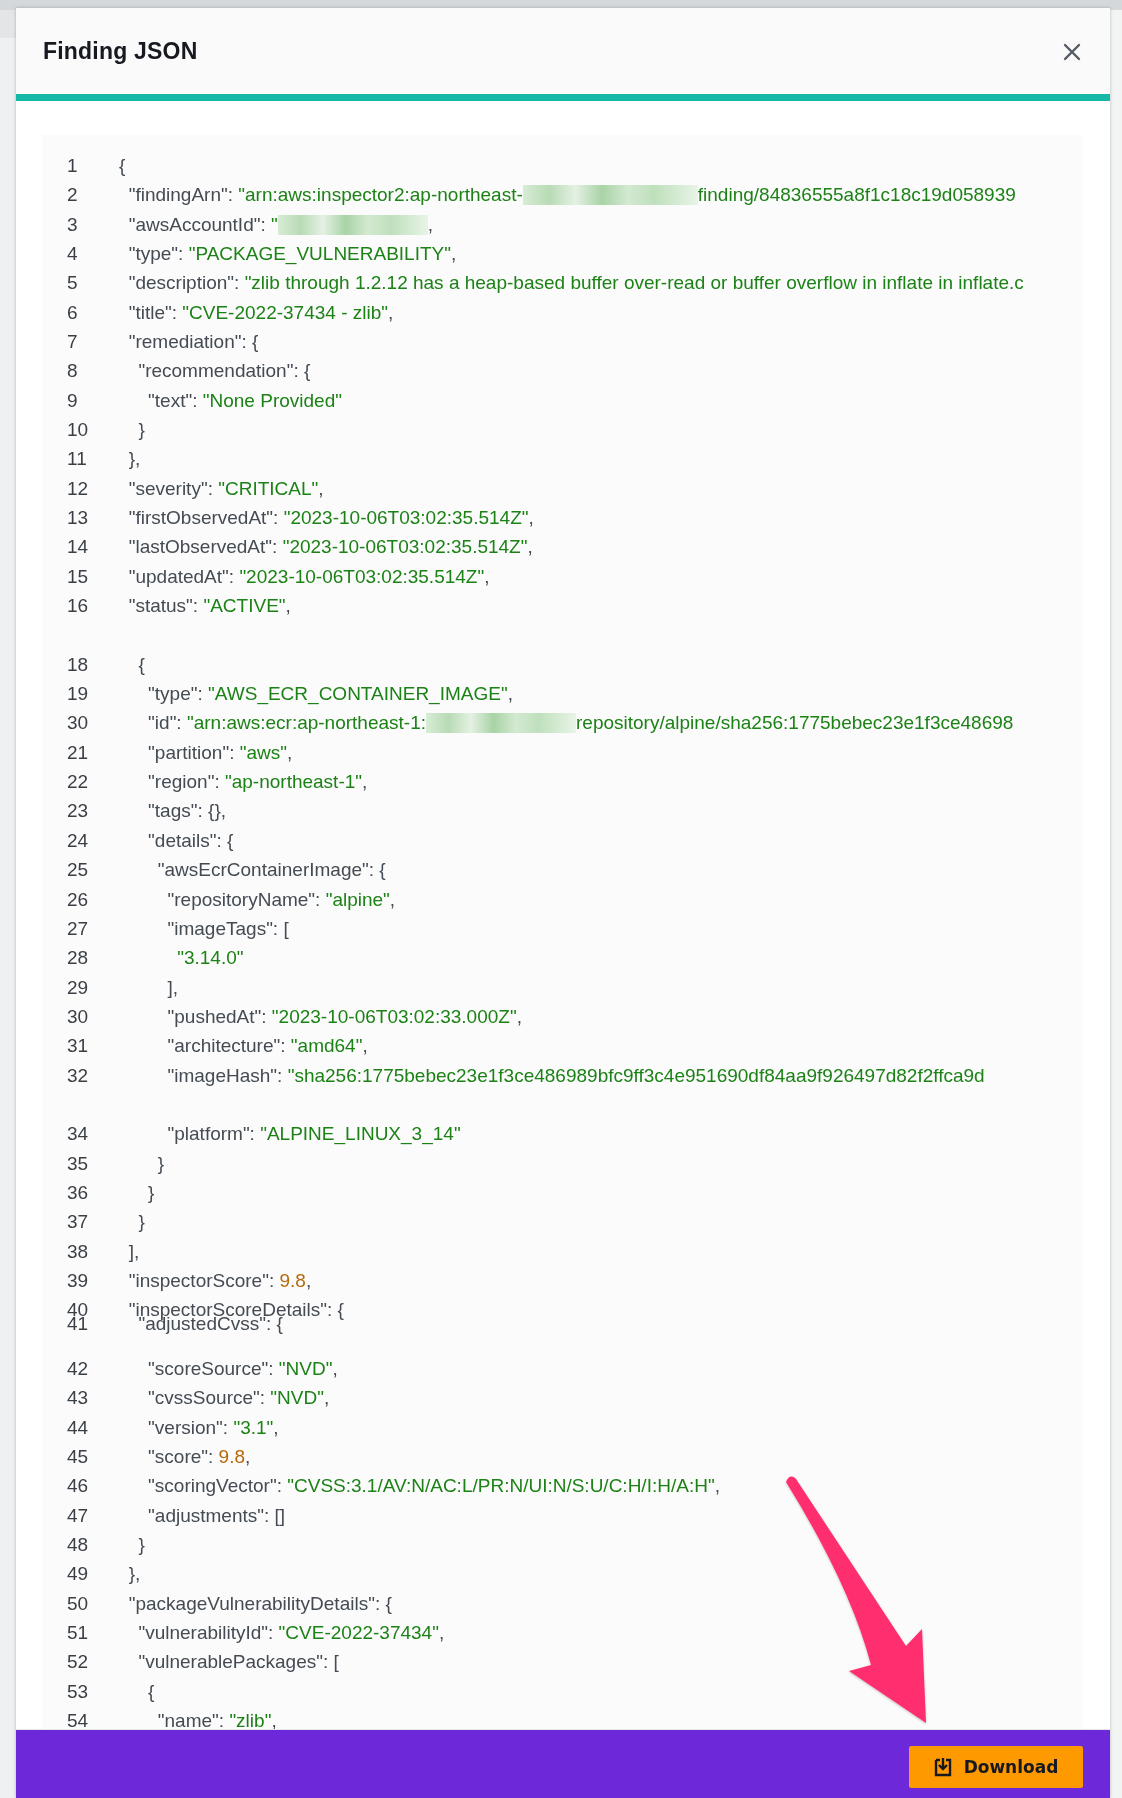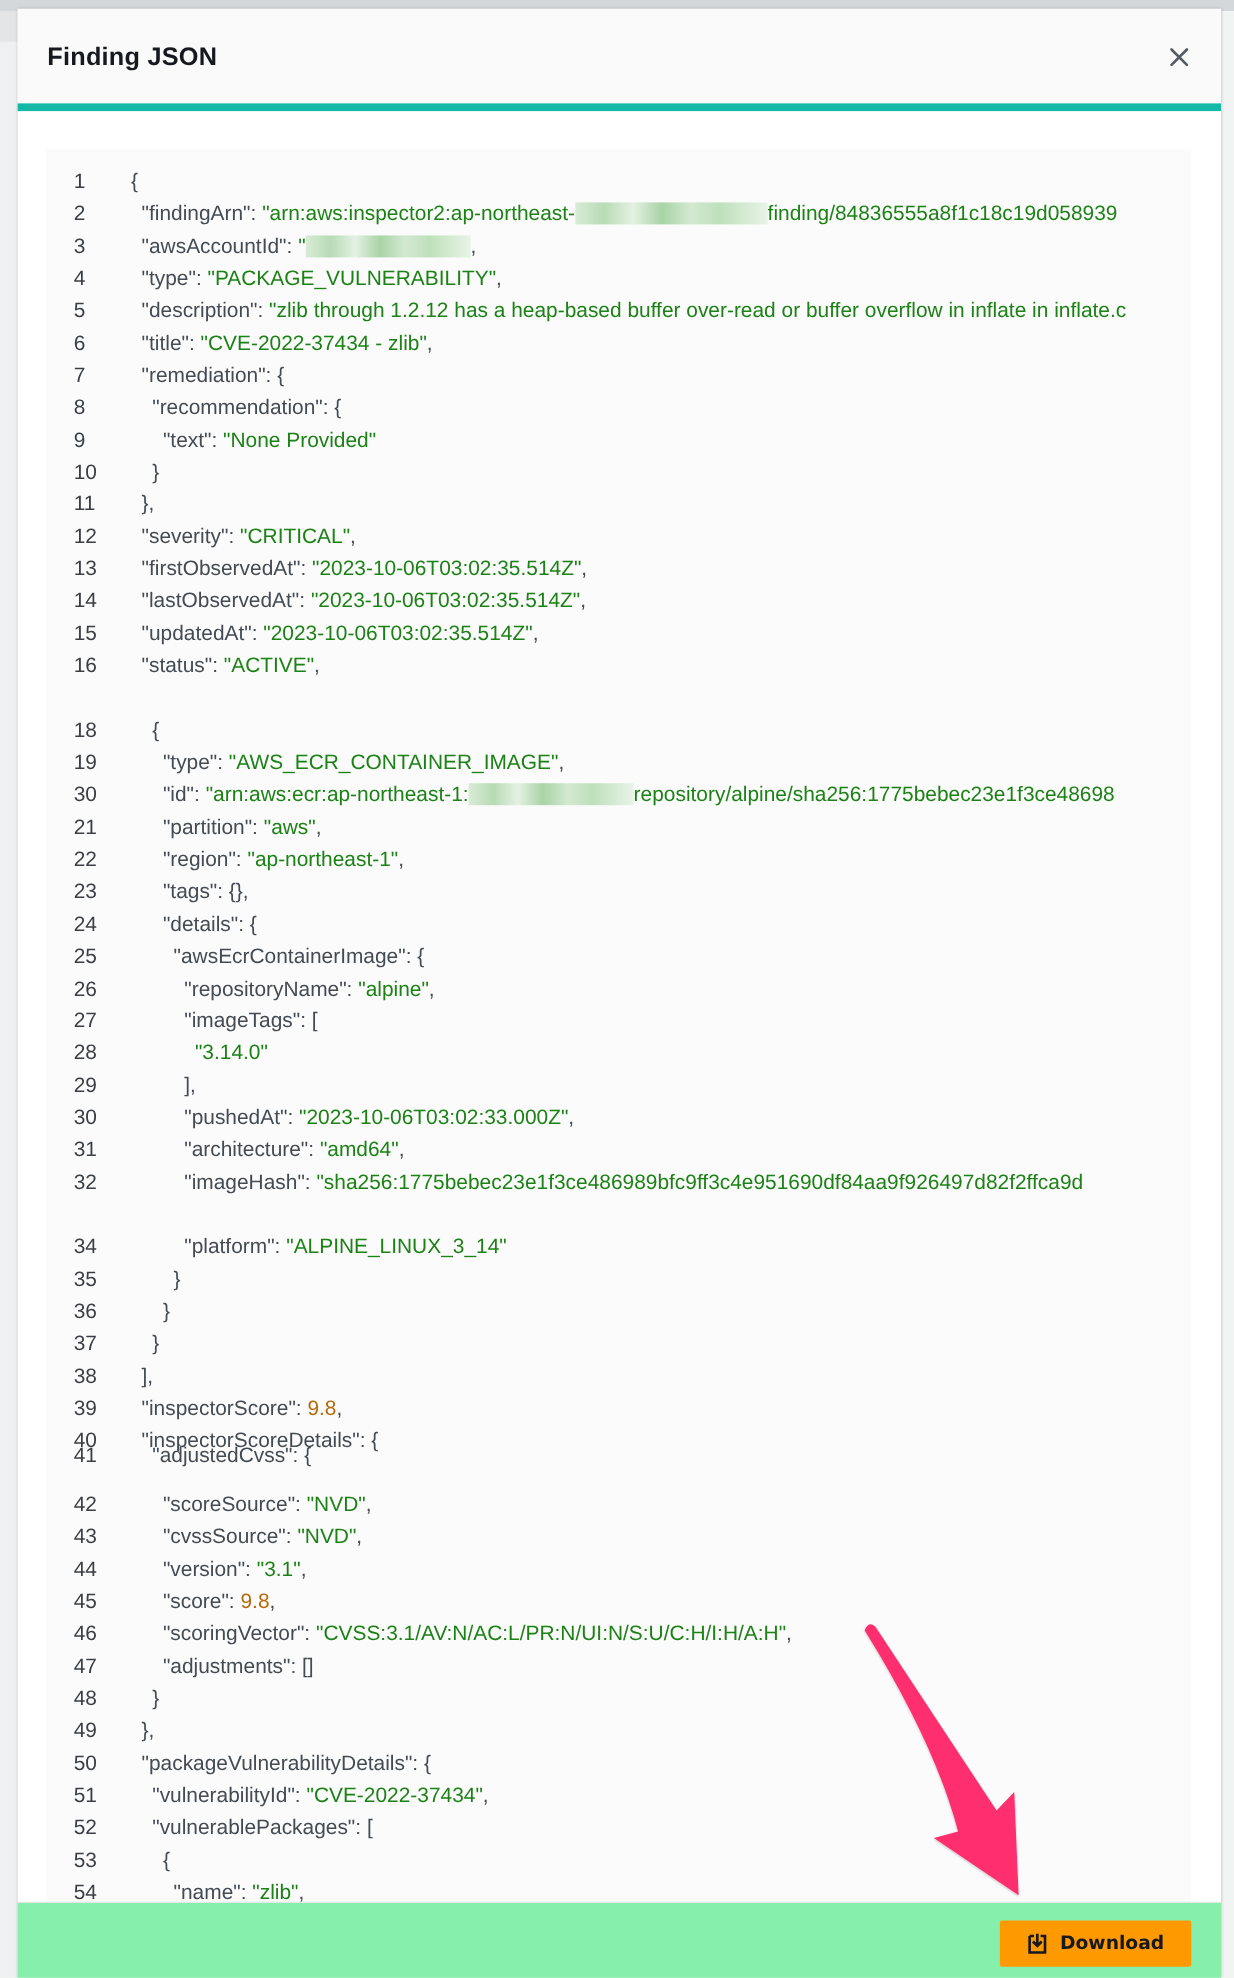--- a/index.html
+++ b/index.html
@@ -41,21 +41,21 @@
   .t-str { color:#1c8216; }
   .t-num { color:#b5690b; }
   .t-p { color:#444b53; }
   .t-redact {
     display:inline-block; height:20px; vertical-align:-4px;
     background:linear-gradient(90deg,#d8ecd6 0%,#b8dbb5 15%,#e4f1e3 30%,#a9d3a6 45%,#d3e9d1 60%,#bfe0bc 75%,#e8f4e7 100%);
     filter:blur(0.6px);
   }
   .modal-footer {
     position:absolute; left:0; top:1721px; width:1094px; height:69px;
-    border-top:1px solid #e5e7e9; background:#86efac;
+    border-top:1px solid #e5e7e9; background:#6d28d9;
   }
   .download-btn {
     position:absolute; left:893px; top:16px; width:174px; height:42px;
     background:#ff9900; border-radius:2px; border:none; cursor:pointer;
     display:flex; align-items:center; justify-content:center; gap:12px;
     font-family:"DejaVu Sans", sans-serif; font-weight:bold; font-size:17px; color:#16191f;
   }
   .annot-arrow { position:absolute; left:0; top:0; pointer-events:none; }
 </style>
 </head>

